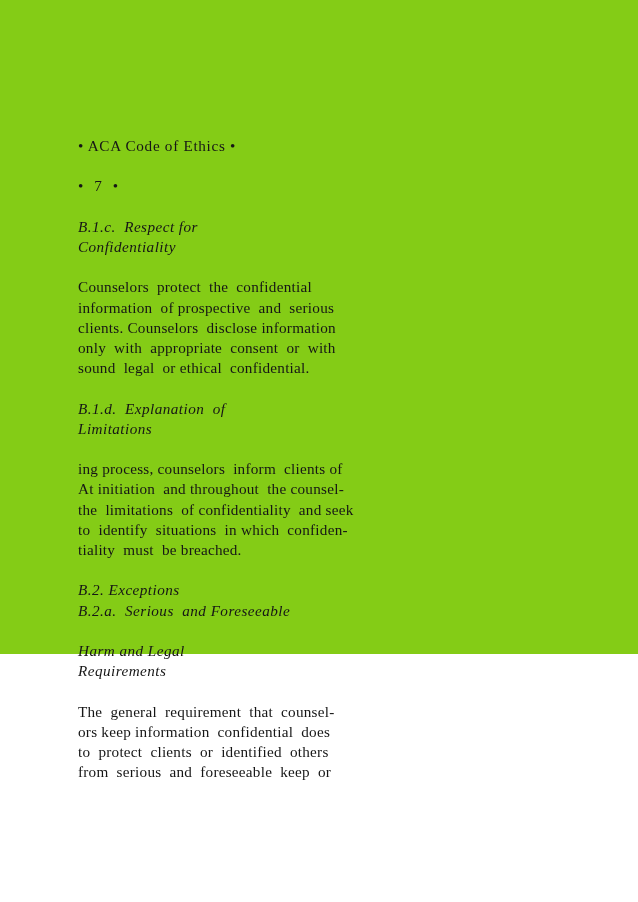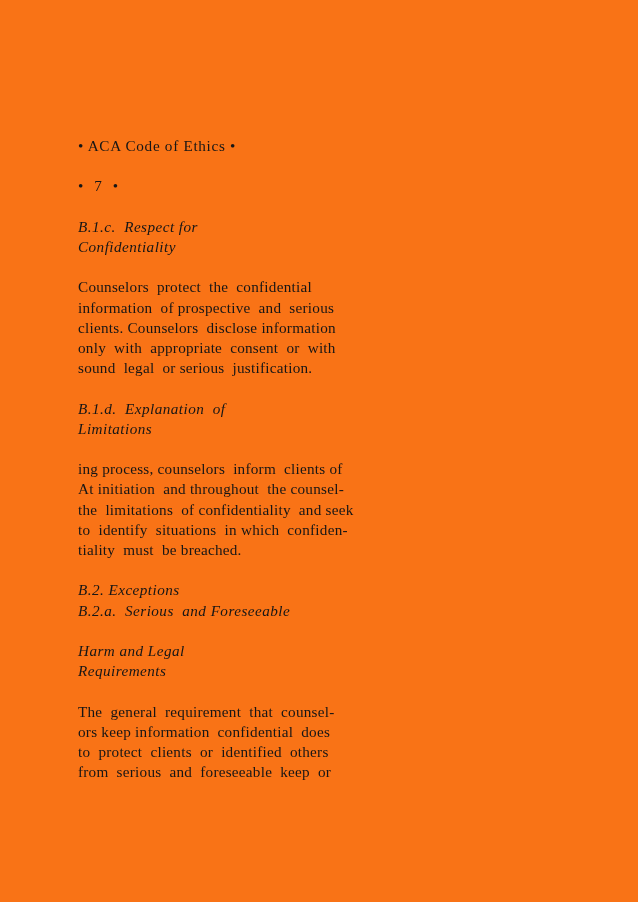--- a/index.html
+++ b/index.html
@@ -13,22 +13,22 @@
     background: #ffffff;
     font-family: "Liberation Serif", "DejaVu Serif", serif;
     color: #1a1a1a;
     overflow: hidden;
   }
 
   
   .page {
     position: relative;
     width: 638px;
-    height: 902px;
-    background: #f97316;
+    height: 654px;
+    background: #84cc16;
     box-sizing: border-box;
   }
 
   
   .text-column {
     position: absolute;
     left: 78px;
     top: 136px;
     width: 330px;
   }
@@ -86,21 +86,21 @@
       <div class="line heading">Confidentiality</div>
     </div>
 
     <div class="gap"></div>
 
     <div class="block">
       <div class="line">Counselors  protect  the  confidential</div>
       <div class="line">information  of prospective  and  serious</div>
       <div class="line">clients. Counselors  disclose information</div>
       <div class="line">only  with  appropriate  consent  or  with</div>
-      <div class="line">sound  legal  or serious  justification.</div>
+      <div class="line">sound  legal  or ethical  confidential.</div>
     </div>
 
     <div class="gap"></div>
 
     <div class="block">
       <div class="line heading">B.1.d.  Explanation  of</div>
       <div class="line heading">Limitations</div>
     </div>
 
     <div class="gap"></div>

